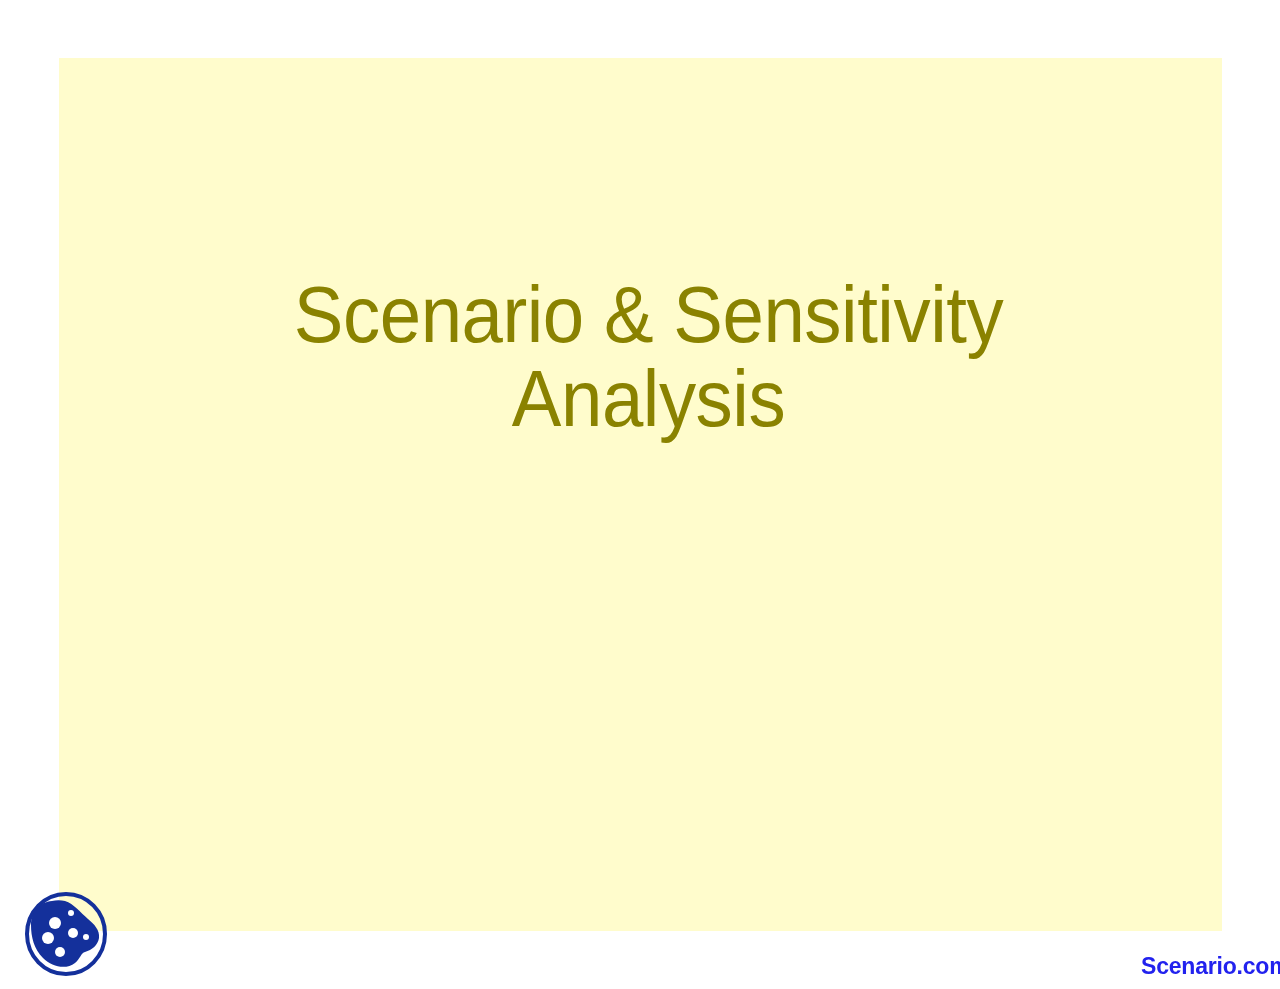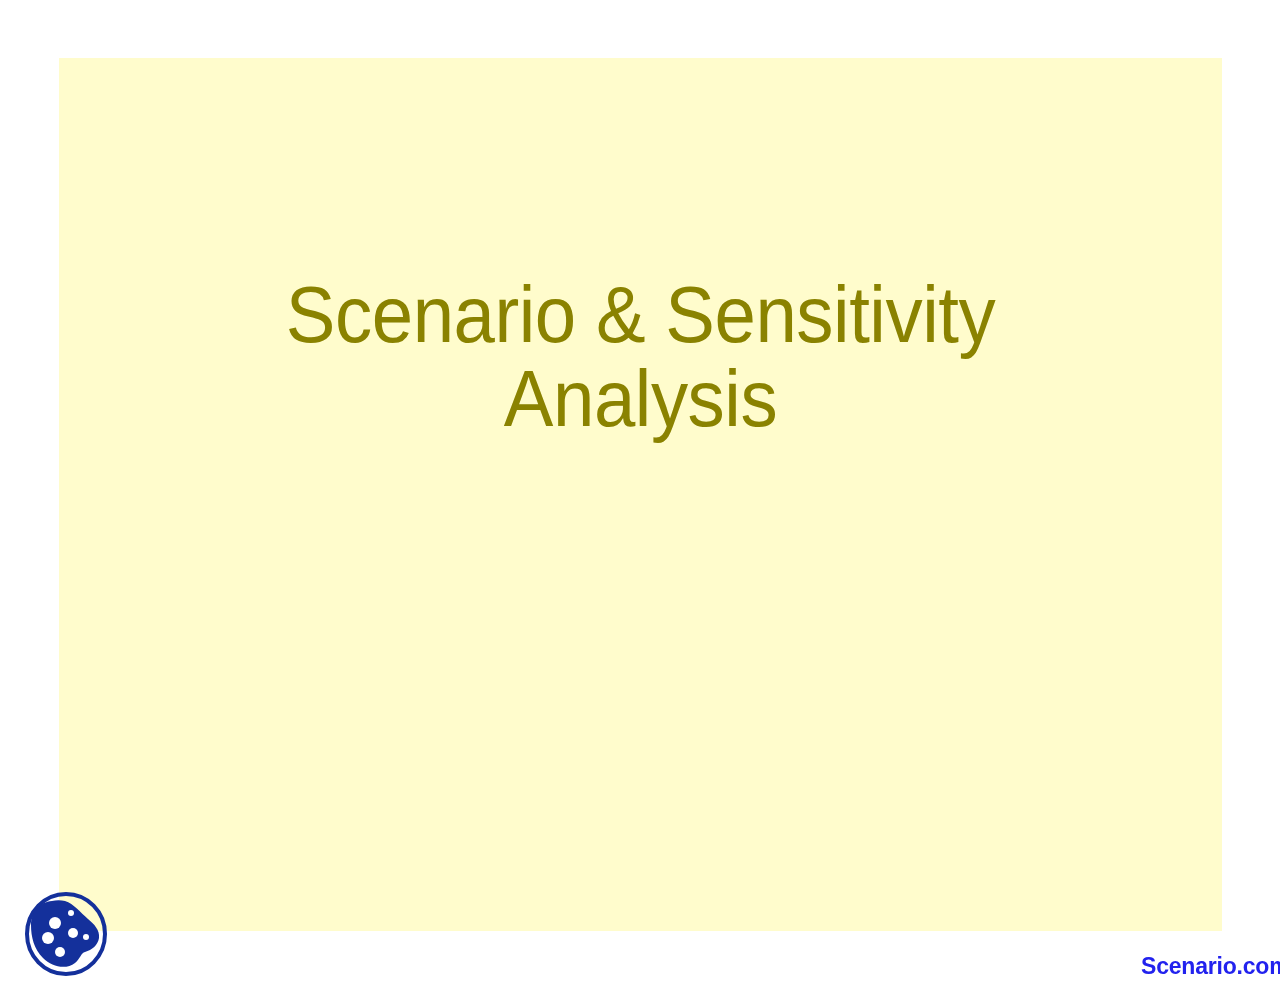--- a/index.html
+++ b/index.html
@@ -31,21 +31,21 @@
     left: 59px;
     top: 58px;
     width: 1163px;
     height: 873px;
     background: #fffccc;
   }
 
   
   #title-block {
     position: absolute;
-    left: 0;
+    left: 8px;
     top: 215px;
     width: 1163px;
     text-align: center;
   }
 
   #slide-title {
     margin: 0;
     padding: 0;
     font-family: "Liberation Sans Narrow", "Liberation Sans", sans-serif;
     font-weight: 400;

